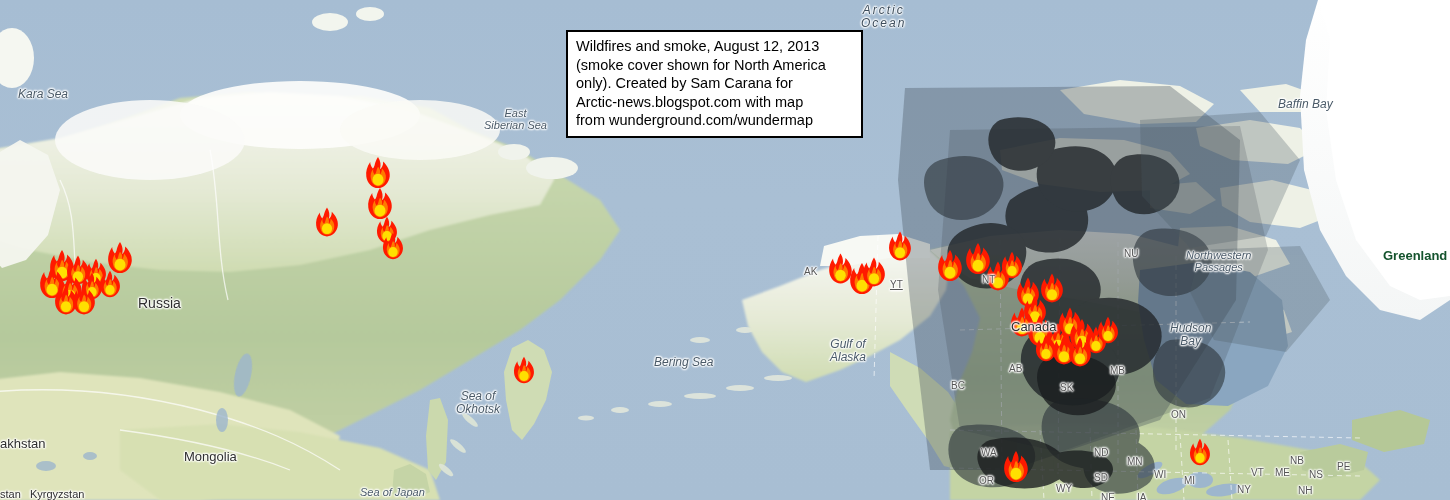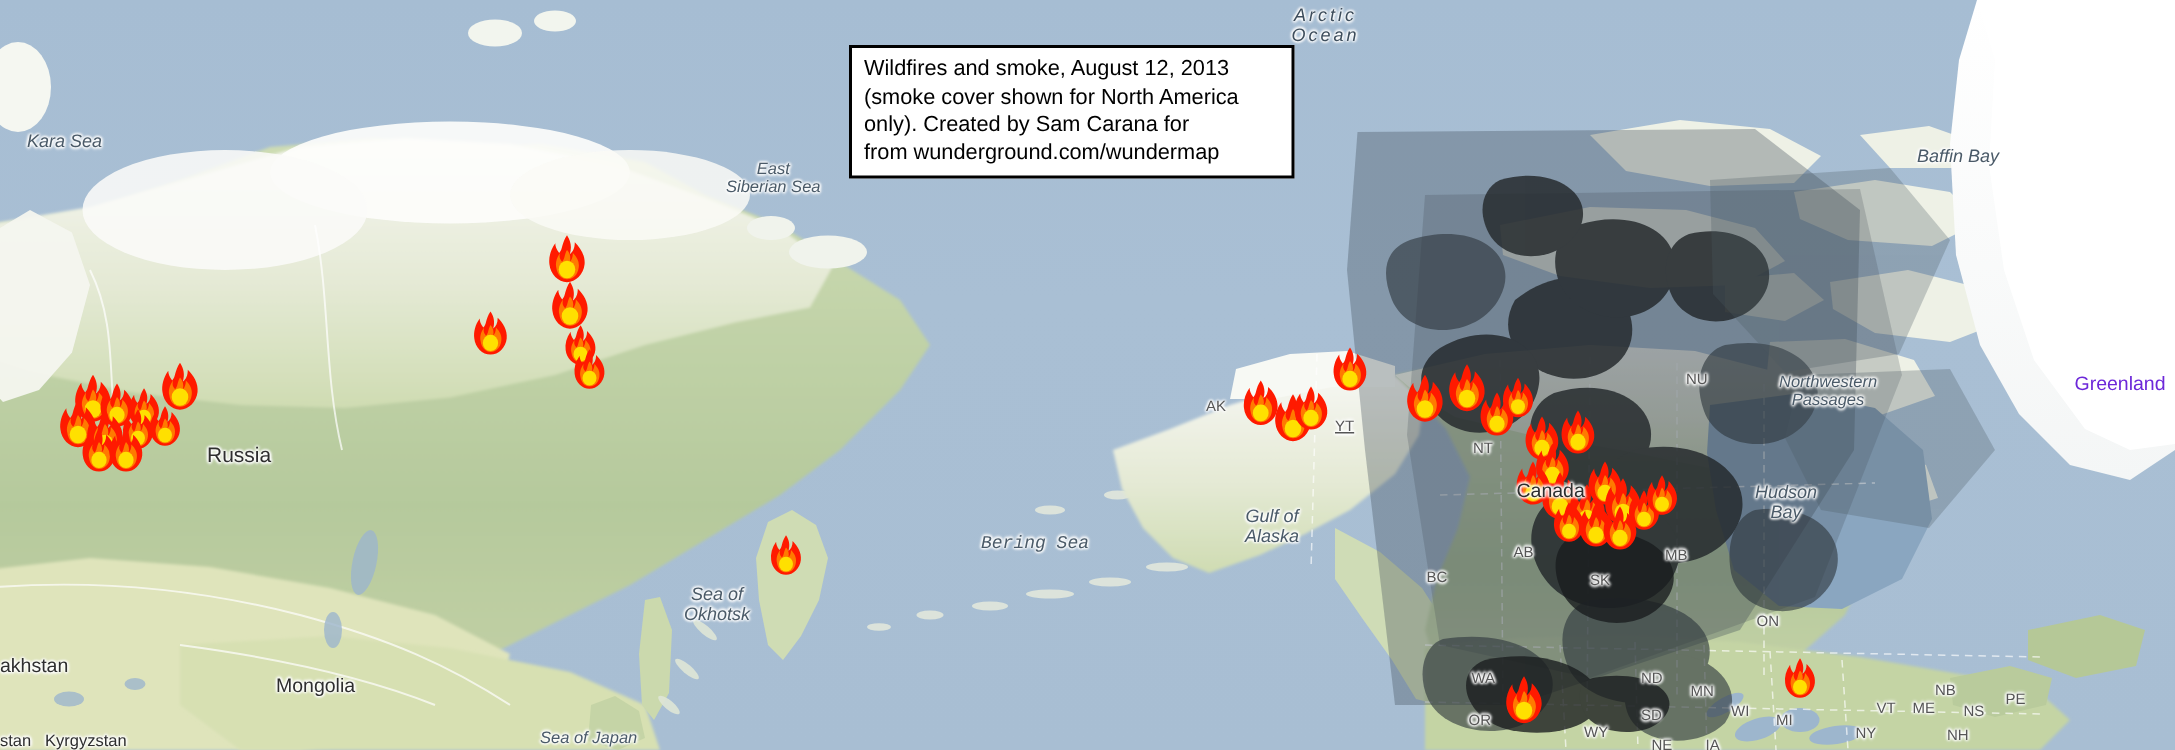--- a/index.html
+++ b/index.html
@@ -7,21 +7,21 @@
   #map-root{
     position:relative;width:1450px;height:500px;overflow:hidden;
     background:#a9bfd4;
   }
   .layer{position:absolute;top:0;left:0;width:1450px;height:500px;}
   .lbl{position:absolute;white-space:nowrap;color:#333;text-shadow:
       0 0 2px #fff,0 0 2px #fff,1px 0 2px #fff,-1px 0 2px #fff,0 1px 2px #fff,0 -1px 2px #fff;
       pointer-events:none;line-height:1.05;}
   .lbl.sea{font-style:italic;color:#4a5a68;}
   .lbl.country{font-size:13px;color:#2e2e2e;}
-  .lbl.greenland{font-size:13px;font-weight:normal;color:#6d28d9;}
+  .lbl.greenland{font-size:13px;font-weight:bold;color:#14532d;}
   .lbl.state{font-size:10px;color:#555;}
   .lbl.bay{font-size:12px;}
   .lbl.arctic{font-style:italic;font-size:12px;letter-spacing:2px;color:#3d4d5c;}
   .lbl.ctr{text-align:center;}
   
   #caption-box{
     position:absolute;left:566px;top:30px;width:278px;
     background:#fff;border:2px solid #000;padding:5px 7px 6px 8px;
     font-size:14.5px;line-height:1.28;color:#000;
     font-family:"Liberation Sans",sans-serif;
@@ -522,21 +522,21 @@
         <div>Kara Sea</div>
       </div>
       <div class="lbl sea ctr" style="left: 484px; top: 108px; font-size: 11px;">
         <div>East</div>
         <div>Siberian Sea</div>
       </div>
       <div class="lbl sea arctic ctr" style="left: 861px; top: 4px; font-size: 12px;">
         <div>Arctic</div>
         <div>Ocean</div>
       </div>
-      <div class="lbl sea" style="left: 654px; top: 356px; font-size: 12px; font-family: Liberation Mono, monospace;">
+      <div class="lbl sea" style="left: 654px; top: 356px; font-size: 12px;">
         <div>Bering Sea</div>
       </div>
       <div class="lbl sea ctr" style="left: 456px; top: 390px; font-size: 12px;">
         <div>Sea of</div>
         <div>Okhotsk</div>
       </div>
       <div class="lbl sea ctr" style="left: 830px; top: 338px; font-size: 12px;">
         <div>Gulf of</div>
         <div>Alaska</div>
       </div>
@@ -574,21 +574,21 @@
       </div>
       <div class="lbl greenland" style="left: 1383px; top: 249px; font-size: 13px;">
         <div>Greenland</div>
       </div>
       <div class="lbl state" style="left: 804px; top: 267px;">
         <div>AK</div>
       </div>
       <div class="lbl state" style="left: 890px; top: 280px; text-decoration: underline;">
         <div>YT</div>
       </div>
-      <div class="lbl state" style="left: 982px; top: 275px; margin-top: 20px;">
+      <div class="lbl state" style="left: 982px; top: 275px;">
         <div>NT</div>
       </div>
       <div class="lbl state" style="left: 1124px; top: 249px;">
         <div>NU</div>
       </div>
       <div class="lbl state" style="left: 951px; top: 381px;">
         <div>BC</div>
       </div>
       <div class="lbl state" style="left: 1009px; top: 364px;">
         <div>AB</div>
@@ -652,16 +652,17 @@
       </div>
       <div class="lbl state" style="left: 1337px; top: 462px;">
         <div>PE</div>
       </div>
     </div>
 
   <div id="caption-box">
     <div>Wildfires and smoke, August 12, 2013</div>
     <div>(smoke cover shown for North America</div>
     <div>only).    Created by Sam Carana for</div>
+    <div>Arctic-news.blogspot.com with map</div>
     <div>from wunderground.com/wundermap</div>
   </div>
 
 </div>
 
 </body></html>

